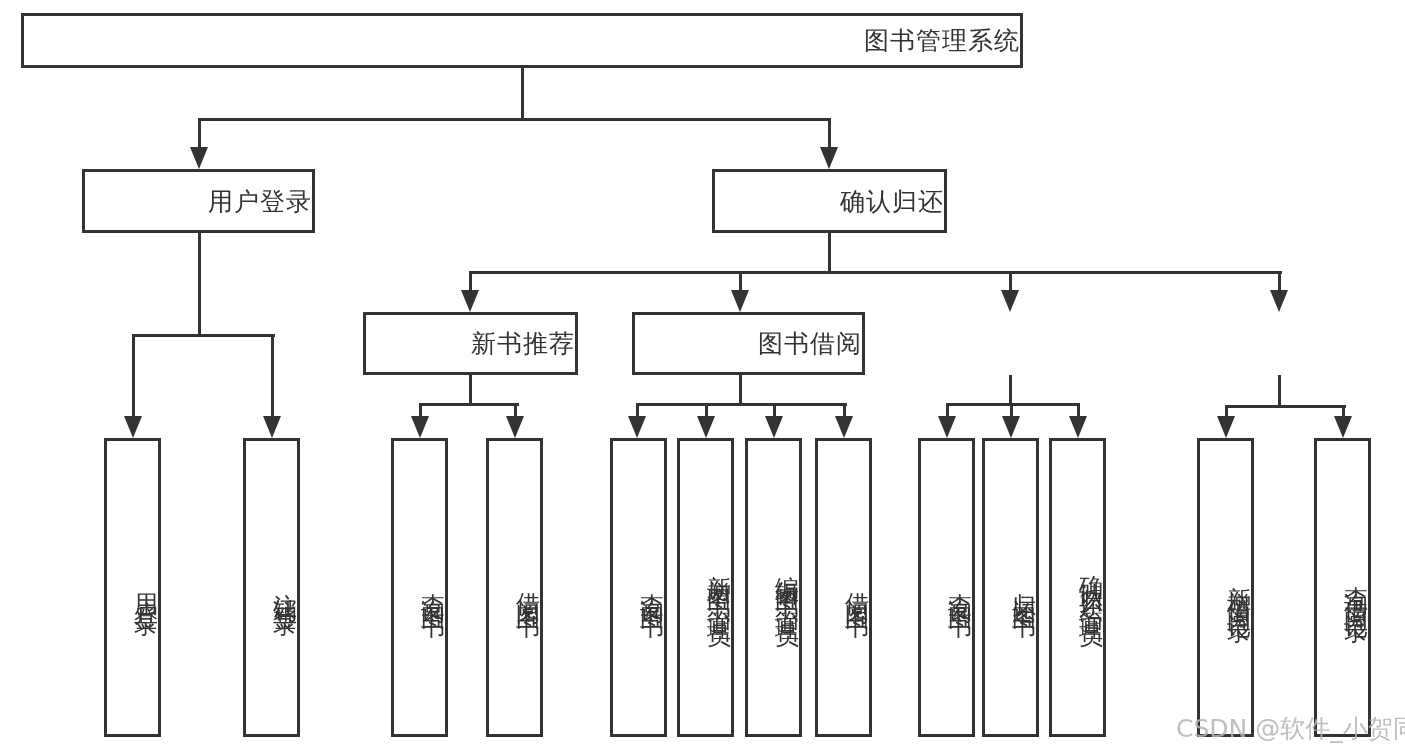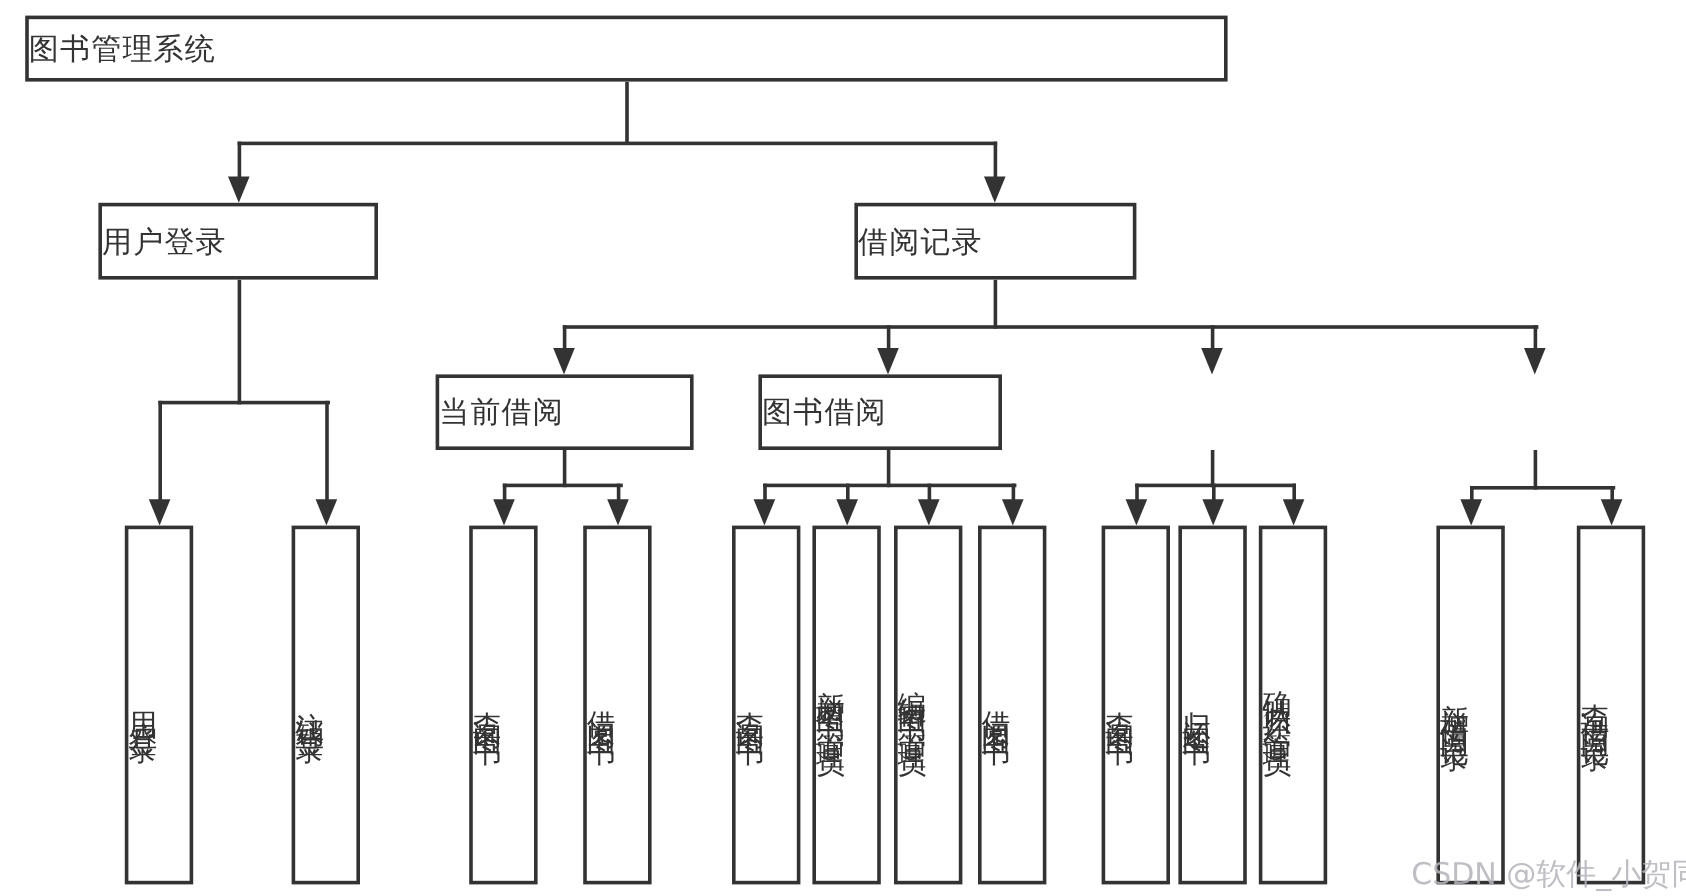--- a/index.html
+++ b/index.html
@@ -16,21 +16,21 @@
     overflow:hidden;
     font-family:"DejaVu Sans","Liberation Sans",sans-serif;
   }
   .node{
     position:absolute;
     box-sizing:border-box;
     border:3px solid var(--line);
     background:#ffffff;
     display:flex;
     align-items:center;
-    justify-content:flex-start;
+    justify-content:flex-end;
     color:var(--text);
     font-size:25px;
     z-index:2;
     letter-spacing:1px;
   }
   .node.leaf span{
     writing-mode:vertical-rl;
     text-orientation:mixed;
     font-size:24px;
     letter-spacing:7px;
@@ -59,27 +59,27 @@
 <div id="canvas">
 
   <div class="node" style="left:21px;top:13px;width:1002px;height:55px;">
     <span>图书管理系统</span>
   </div>
 
   <div class="node" style="left:82px;top:169px;width:233px;height:64px;">
     <span>用户登录</span>
   </div>
   <div class="node" style="left:712px;top:169px;width:235px;height:64px;">
-    <span>借阅记录</span>
+    <span>确认归还</span>
   </div>
 
   <div class="node" style="left:363px;top:312px;width:215px;height:63px;">
-    <span>当前借阅</span>
+    <span>新书推荐</span>
   </div>
-  <div class="node" style="left:632px;top:312px;width:203px;height:63px;">
+  <div class="node" style="left:632px;top:312px;width:233px;height:63px;">
     <span>图书借阅</span>
   </div>
 
   <div class="node leaf" style="left:104px;top:438px;width:57px;height:299px;">
     <span>用户登录</span>
   </div>
   <div class="node leaf" style="left:243px;top:438px;width:57px;height:299px;">
     <span>注销登录</span>
   </div>
 

